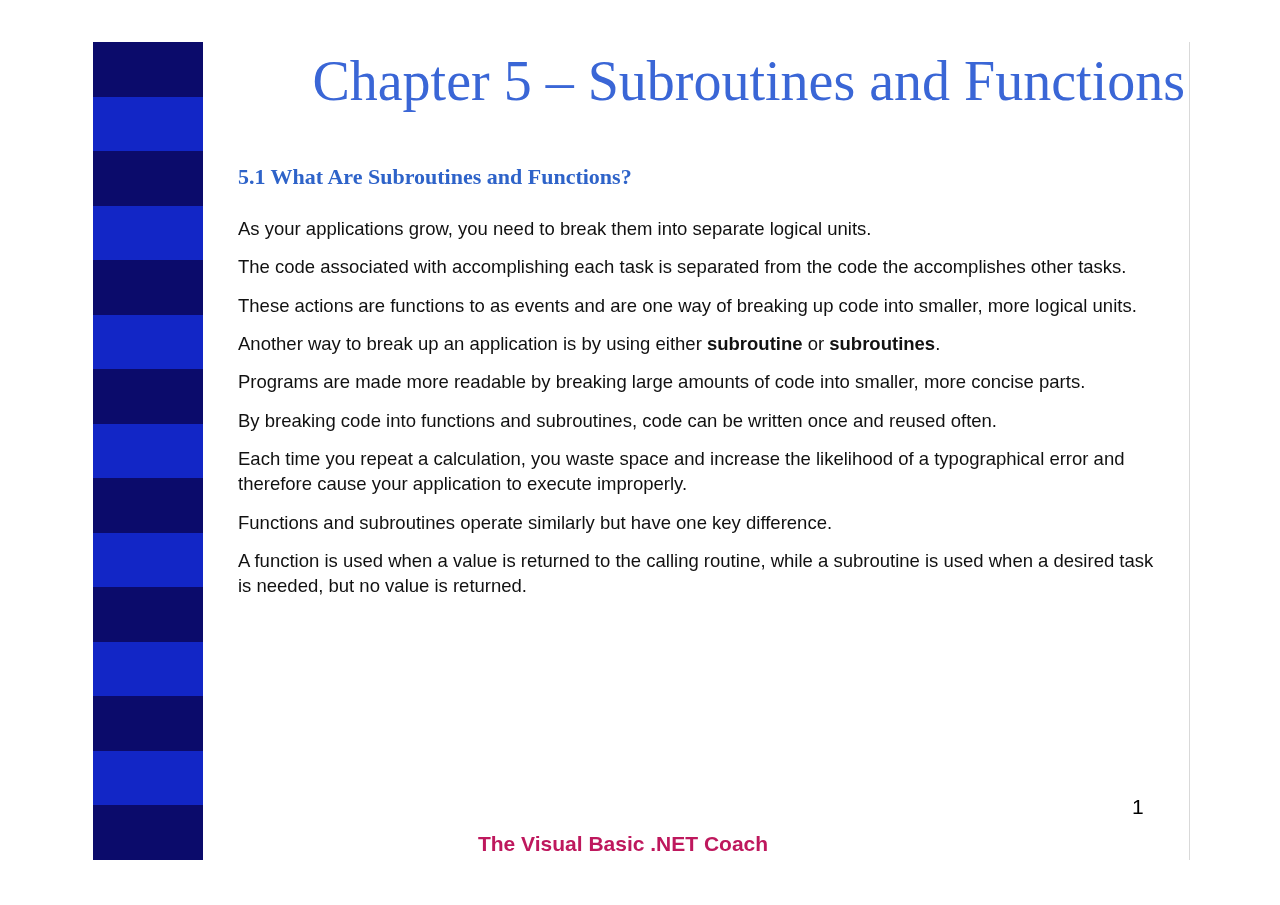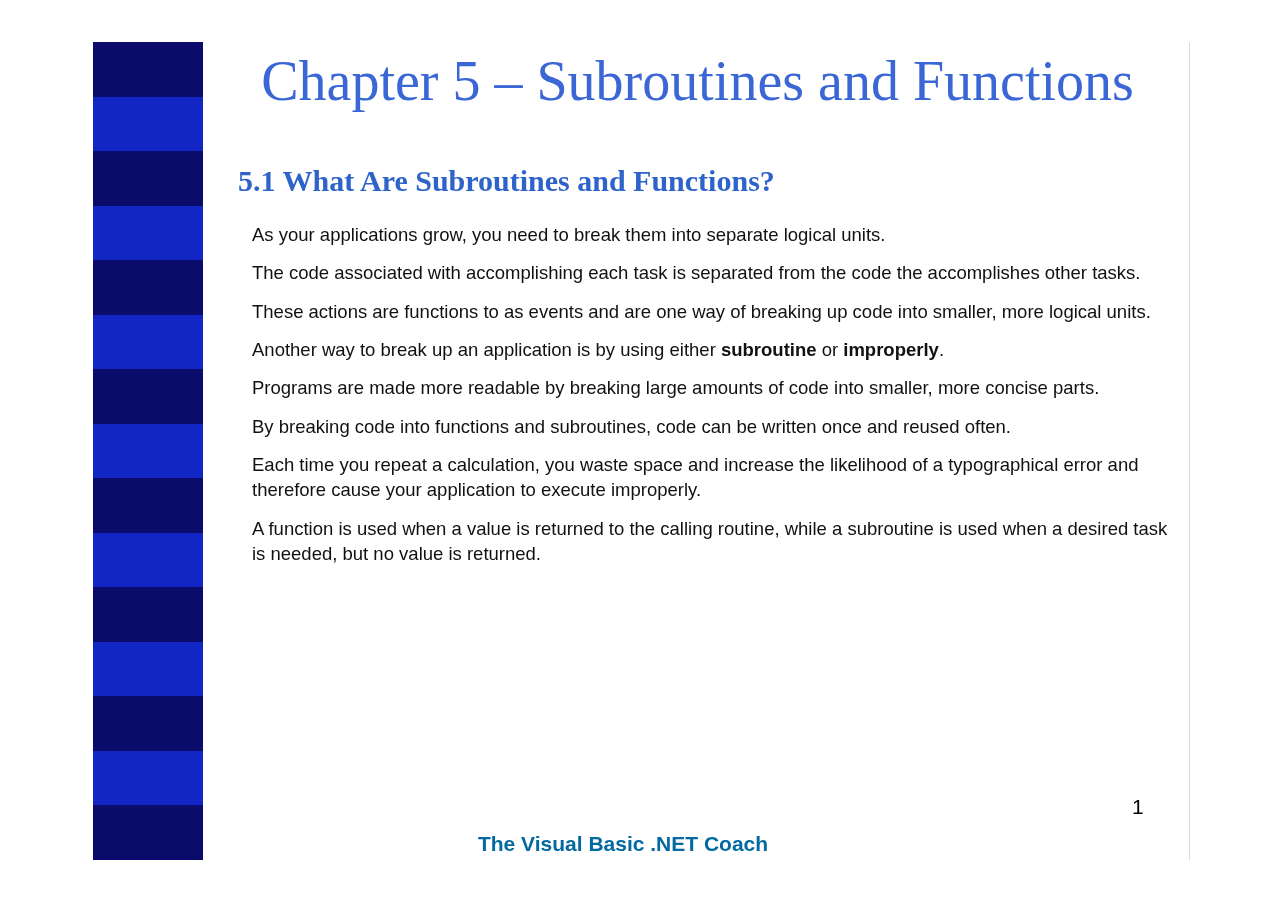--- a/index.html
+++ b/index.html
@@ -47,44 +47,43 @@
     width: 1px;
     height: 818px;
     background: #d9d9d9;
   }
 
   #slide-title {
     position: absolute;
     left: 210px;
     top: 52px;
     width: 975px;
-    text-align: center;
+    text-align: right;
     font-family: "Liberation Serif", serif;
     font-size: 56px;
     line-height: 1.05;
     color: #3a66d6;
     white-space: nowrap;
   }
 
   #section-heading {
     position: absolute;
     left: 238px;
     top: 164px;
     font-family: "Liberation Serif", serif;
     font-weight: bold;
-    font-size: 30px;
+    font-size: 22px;
     color: #2e63c9;
   }
 
   #body-text {
     position: absolute;
-    left: 252px;
+    left: 238px;
     top: 216px;
     width: 920px;
-    margin-top: 6px;
   }
   .para {
     font-family: "Liberation Sans", sans-serif;
     font-size: 18.5px;
     line-height: 1.37;
     color: #111111;
     margin: 0 0 13px 0;
   }
   .para b {
     font-weight: bold;
@@ -101,21 +100,21 @@
 
   #footer-text {
     position: absolute;
     left: 203px;
     top: 832px;
     width: 840px;
     text-align: center;
     font-family: "Liberation Sans", sans-serif;
     font-weight: bold;
     font-size: 21px;
-    color: #0369a1;
+    color: #be185d;
   }
 </style>
 </head>
 <body>
 
 <div id="slide">
 
   <div id="sidebar-stripes">
       <div class="stripe" style="background: rgb(11, 11, 107);"></div>
       <div class="stripe" style="background: rgb(18, 38, 198);"></div>
@@ -137,24 +136,25 @@
   <div id="right-rule"></div>
 
   <div id="slide-title">Chapter 5 – Subroutines and Functions</div>
 
   <div id="section-heading">5.1 What Are Subroutines and Functions?</div>
 
   <div id="body-text">
       <p class="para">As your applications grow, you need to break them into separate logical units.</p>
       <p class="para">The code associated with accomplishing each task is separated from the code the accomplishes other tasks.</p>
       <p class="para">These actions are functions to as events and are one way of breaking up code into smaller, more logical units.</p>
-      <p class="para">Another way to break up an application is by using either <b>subroutine</b> or <b>improperly</b>.</p>
+      <p class="para">Another way to break up an application is by using either <b>subroutine</b> or <b>subroutines</b>.</p>
       <p class="para">Programs are made more readable by breaking large amounts of code into smaller, more concise parts.</p>
       <p class="para">By breaking code into functions and subroutines, code can be written once and reused often.</p>
       <p class="para">Each time you repeat a calculation, you waste space and increase the likelihood of a typographical error and therefore cause your application to execute improperly.</p>
+      <p class="para">Functions and subroutines operate similarly but have one key difference.</p>
       <p class="para">A function is used when a value is returned to the calling routine, while a subroutine is used when a desired task is needed, but no value is returned.</p>
     </div>
 
   <div id="page-number">1</div>
 
   <div id="footer-text">The Visual Basic .NET Coach</div>
 
 </div>
 
 </body></html>

